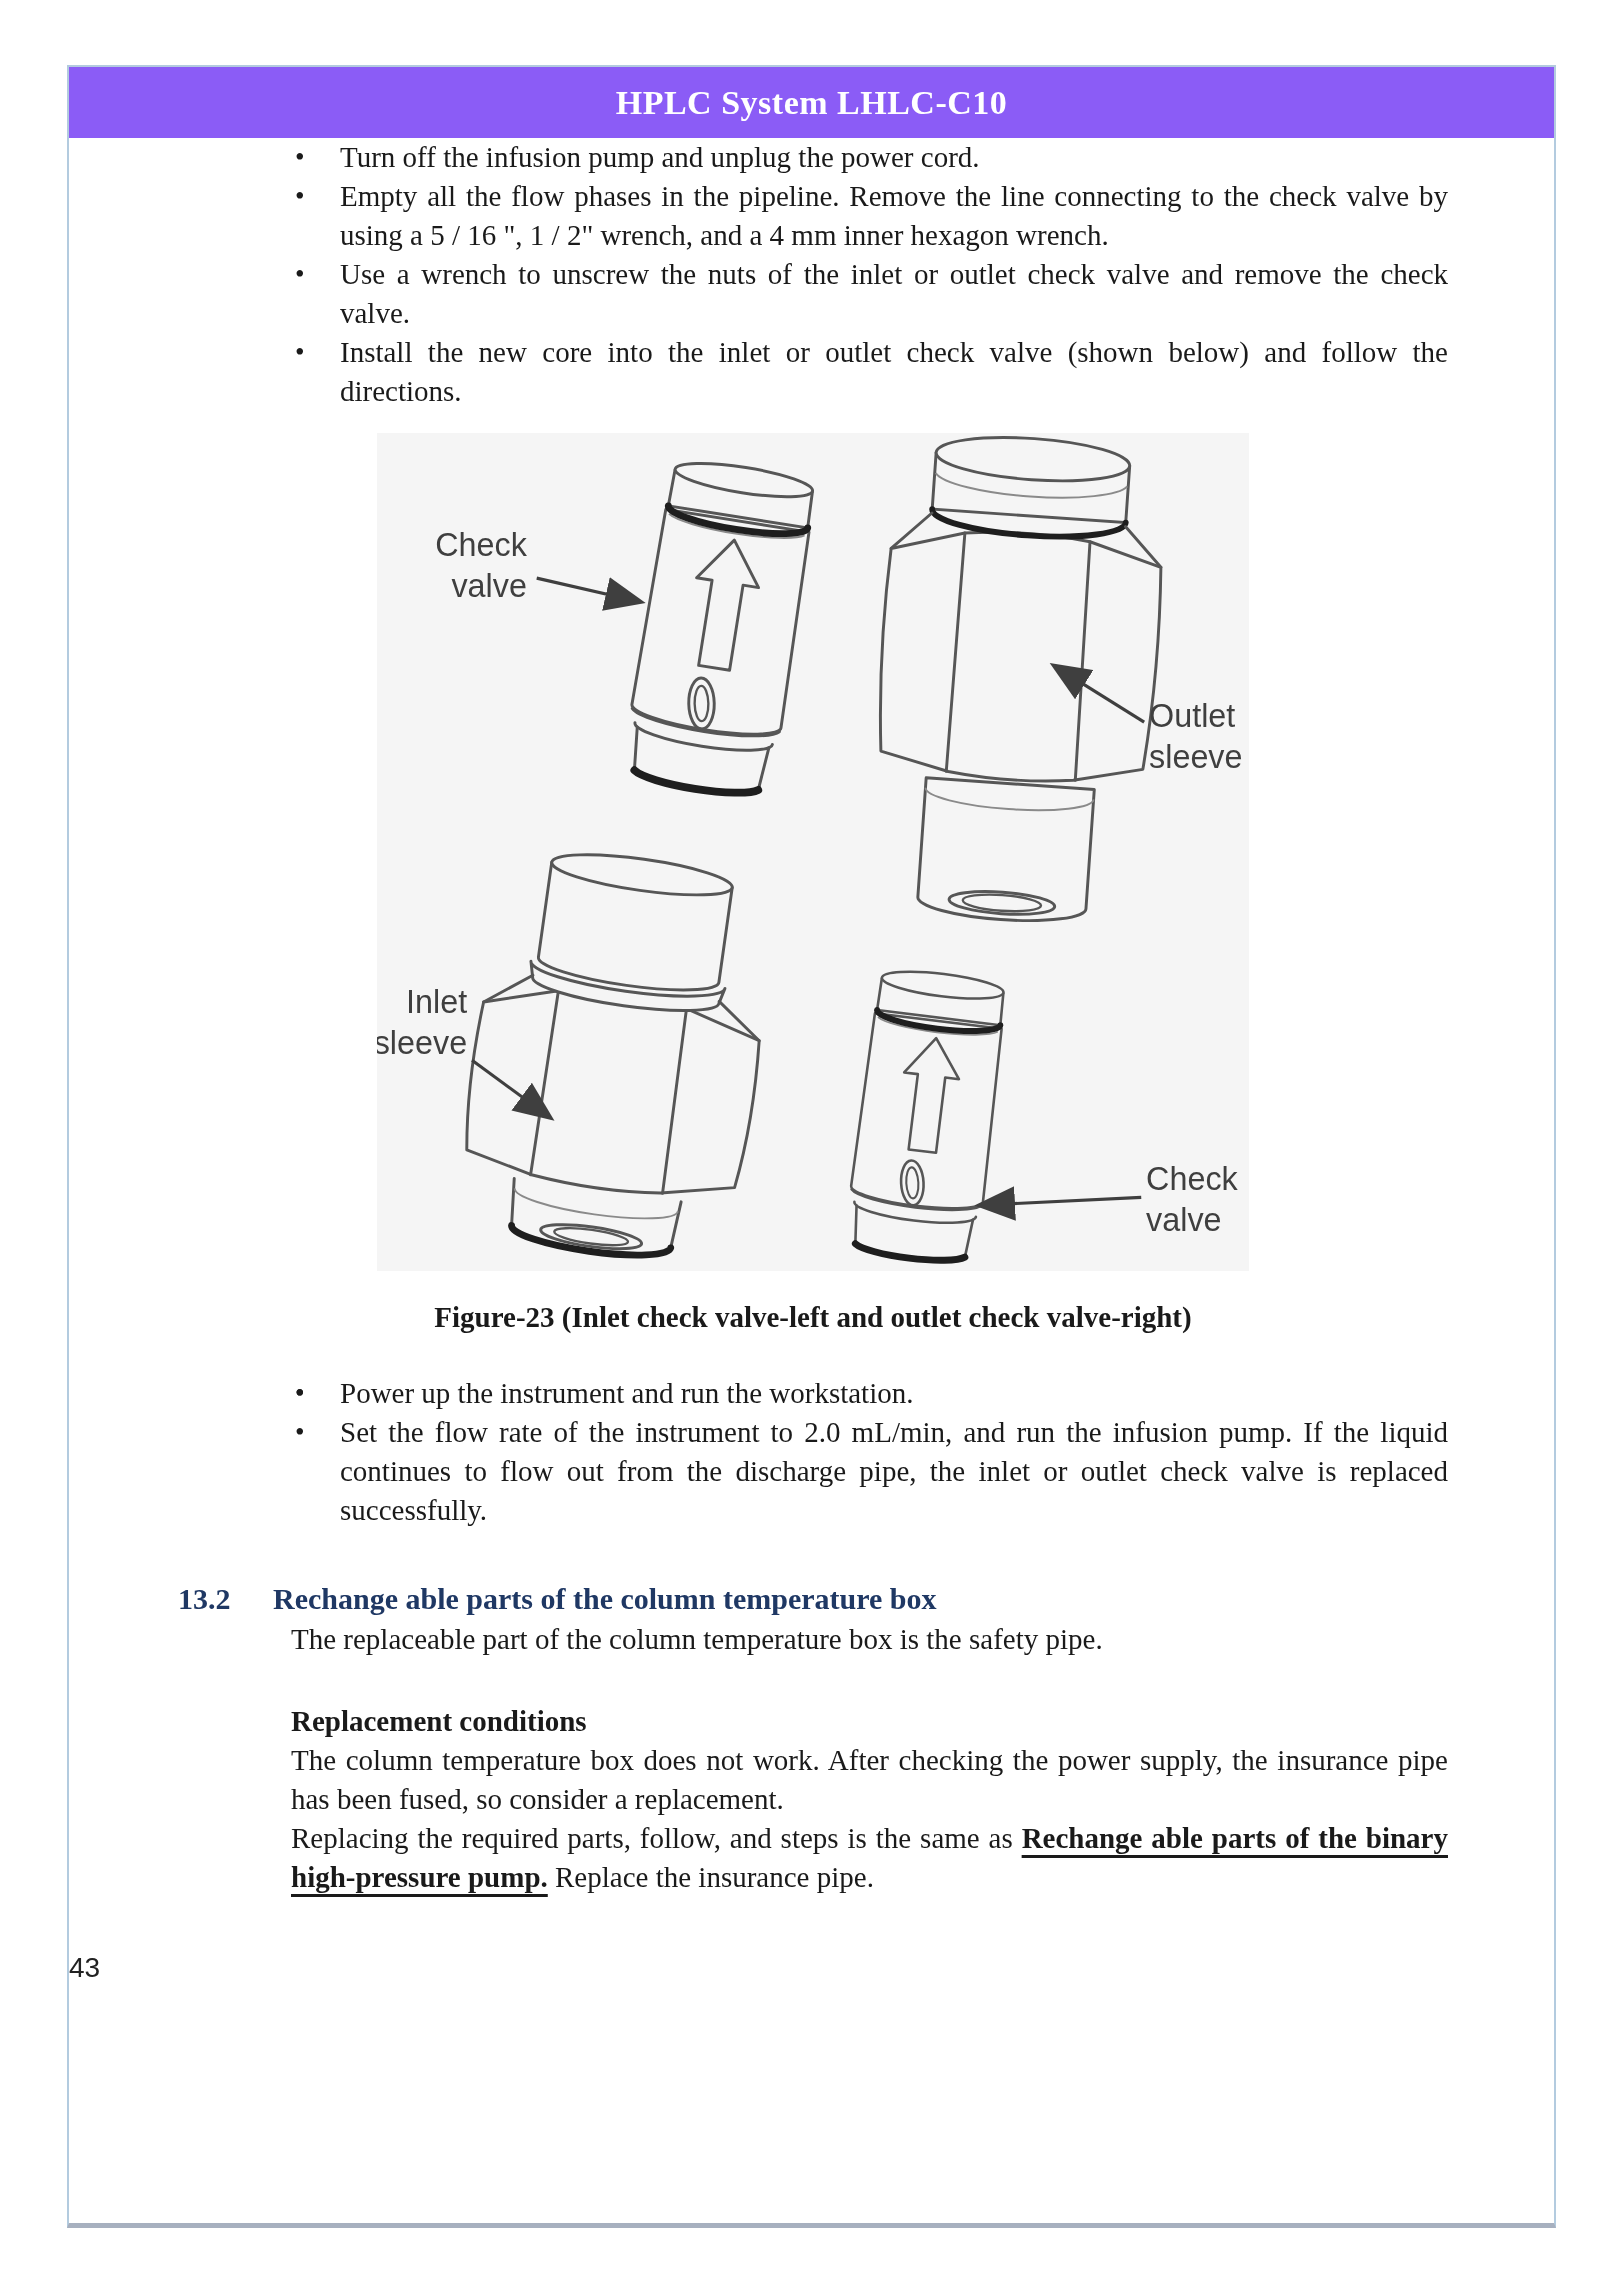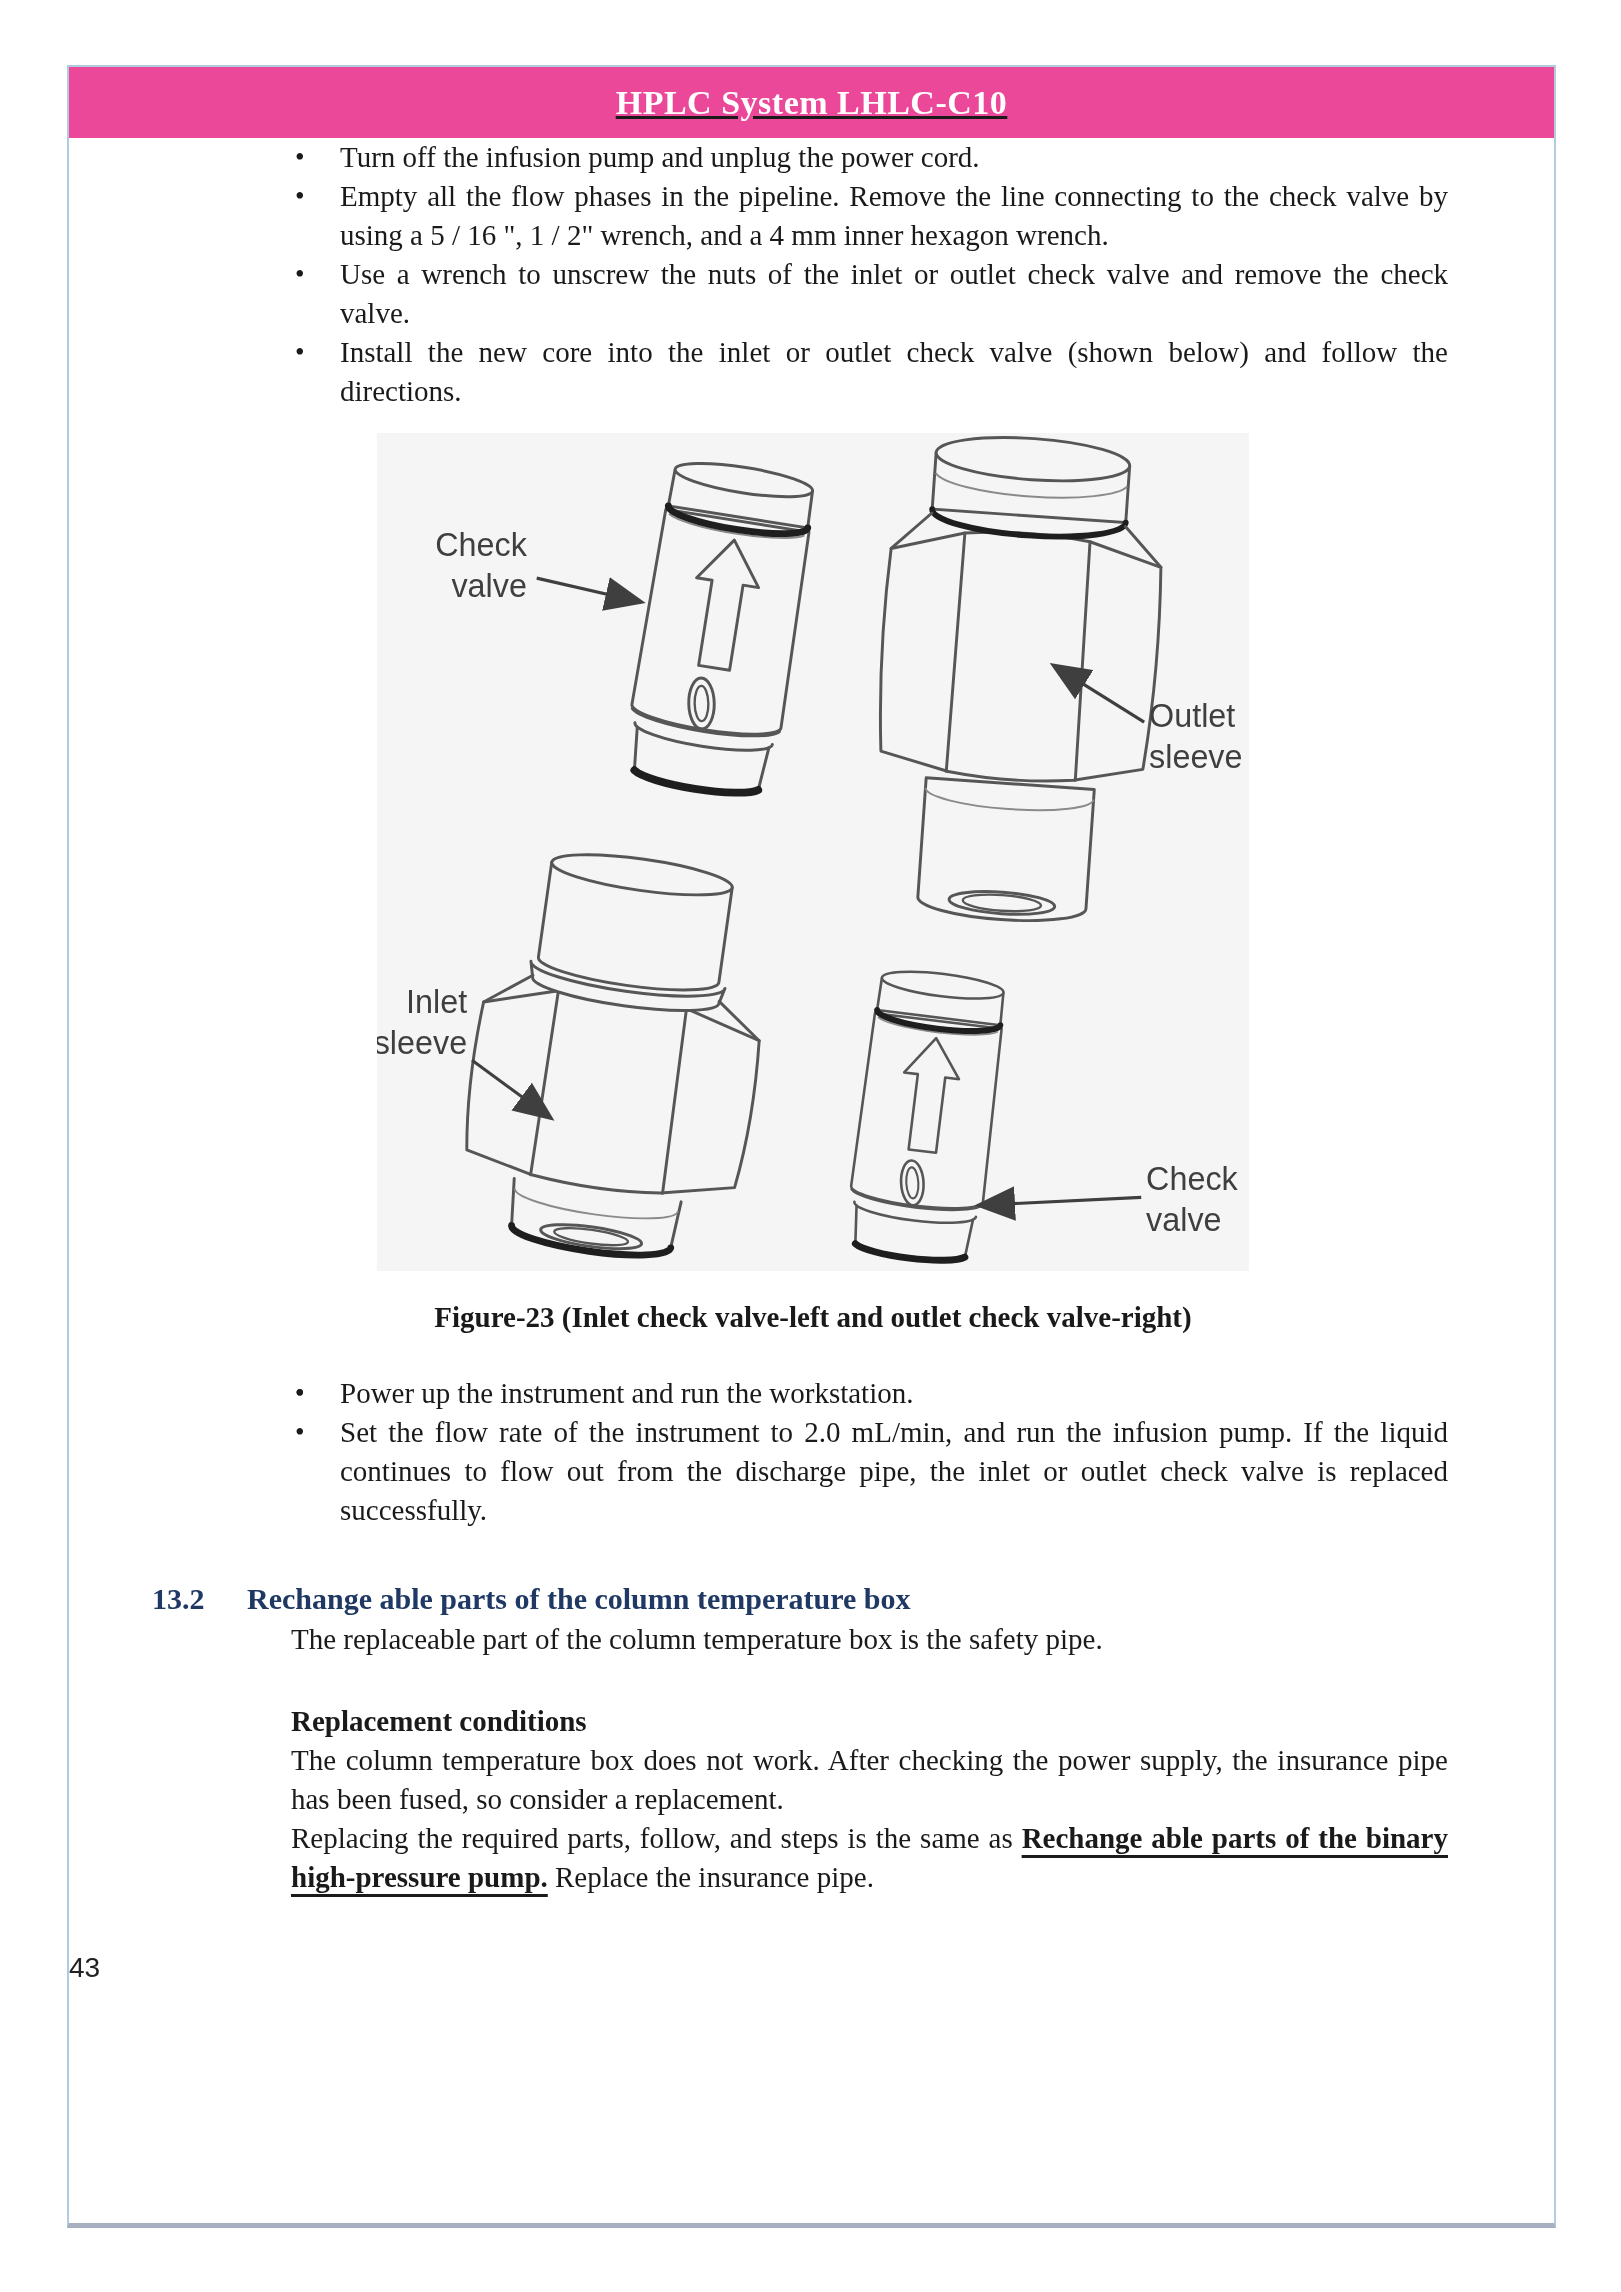--- a/index.html
+++ b/index.html
@@ -1,32 +1,32 @@
 <!DOCTYPE html>
 <html><head>
 <meta charset="utf-8">
 <style>
   html,body{margin:0;padding:0;background:#ffffff;}
   .page{position:relative;width:1621px;height:2293px;background:#fff;overflow:hidden;
         font-family:"Liberation Serif","DejaVu Serif",serif;color:#1a1a1a;}
   .content-box{position:absolute;left:67px;top:65px;width:1485px;height:2156px;
         border:2px solid #b3cbdf;border-bottom:5.9px solid #a7b0bf;background:#fff;}
-  .band{height:71px;background:#ec4899;text-decoration:underline;}
+  .band{height:71px;background:#8b5cf6;}
   .band-title{color:#ffffff;font-weight:bold;font-size:34px;line-height:71px;text-align:center;
         letter-spacing:0.5px;}
   .text-col{margin-left:222px;margin-right:106px;font-size:29px;line-height:39px;}
   .steps-heading{margin-top:101px;font-weight:bold;height:39px;}
   ul.blist{margin:0;padding:0;list-style:none;}
   ul.blist li{position:relative;padding-left:49px;text-align:justify;}
   ul.blist .marker{position:absolute;left:3.9px;top:0;font-size:27.4px;}
   .figure-wrap{margin-top:21.6px;margin-left:86px;width:872px;}
   svg.fig{display:block;background:#f5f5f5;}
   .fig-caption{margin-top:27.4px;margin-left:86px;width:872px;text-align:center;font-weight:bold;height:39px;}
   .ul2{margin-top:37px !important;}
-  .sec-head{margin-top:47px;margin-left:83px;display:flex;font-weight:bold;font-size:30px;
+  .sec-head{margin-top:47px;margin-left:109px;display:flex;font-weight:bold;font-size:30px;
         line-height:43px;color:#1f3864;}
   .sec-num{width:95px;flex:0 0 95px;}
   .sec-body{margin-left:222px;margin-right:106px;font-size:29px;line-height:39px;}
   .cond-heading{margin-top:43px;font-weight:bold;height:39px;}
   .para{text-align:justify;}
   .bu{font-weight:bold;text-decoration:underline;text-decoration-thickness:2.9px;text-underline-offset:6.9px;}
   .page-num{margin-top:55px;font-family:"Liberation Sans","DejaVu Sans",sans-serif;
         font-size:28px;color:#222;}
   
   .ln{fill:none;stroke:#565656;stroke-width:3;stroke-linecap:round;stroke-linejoin:round;}

